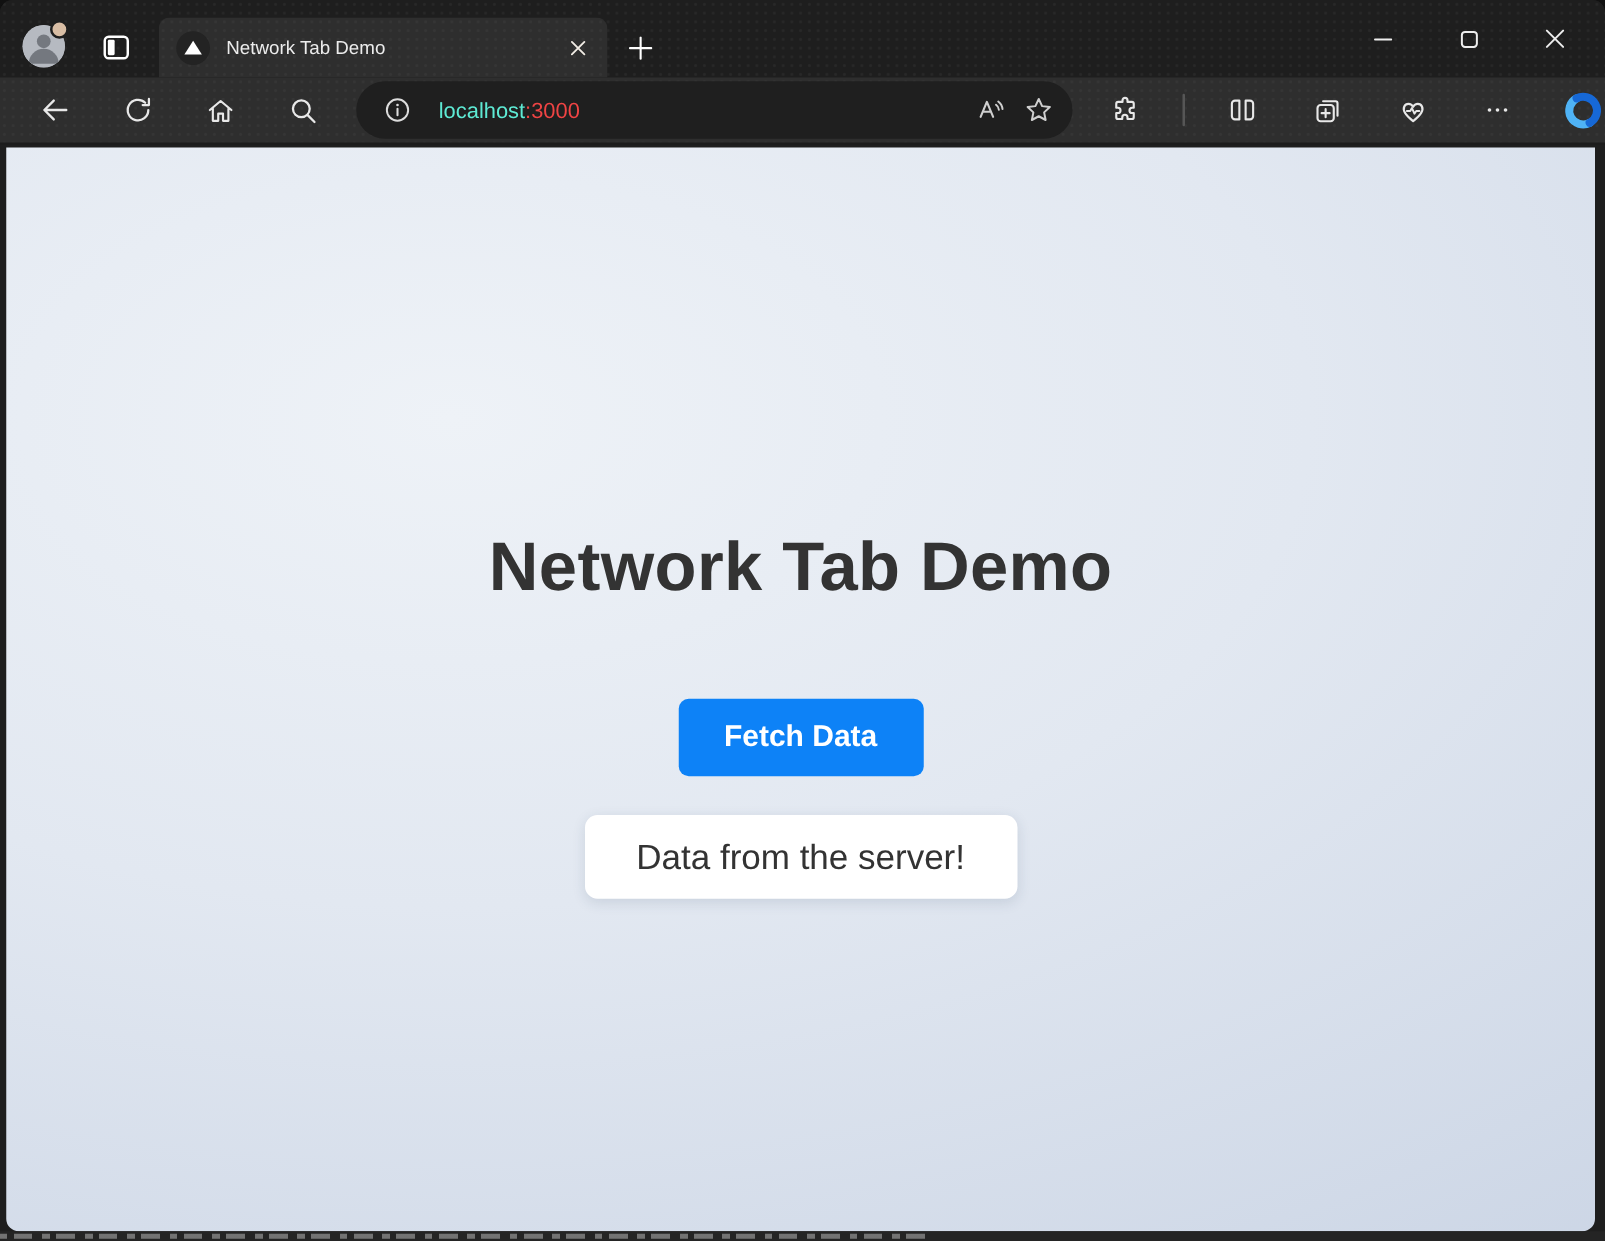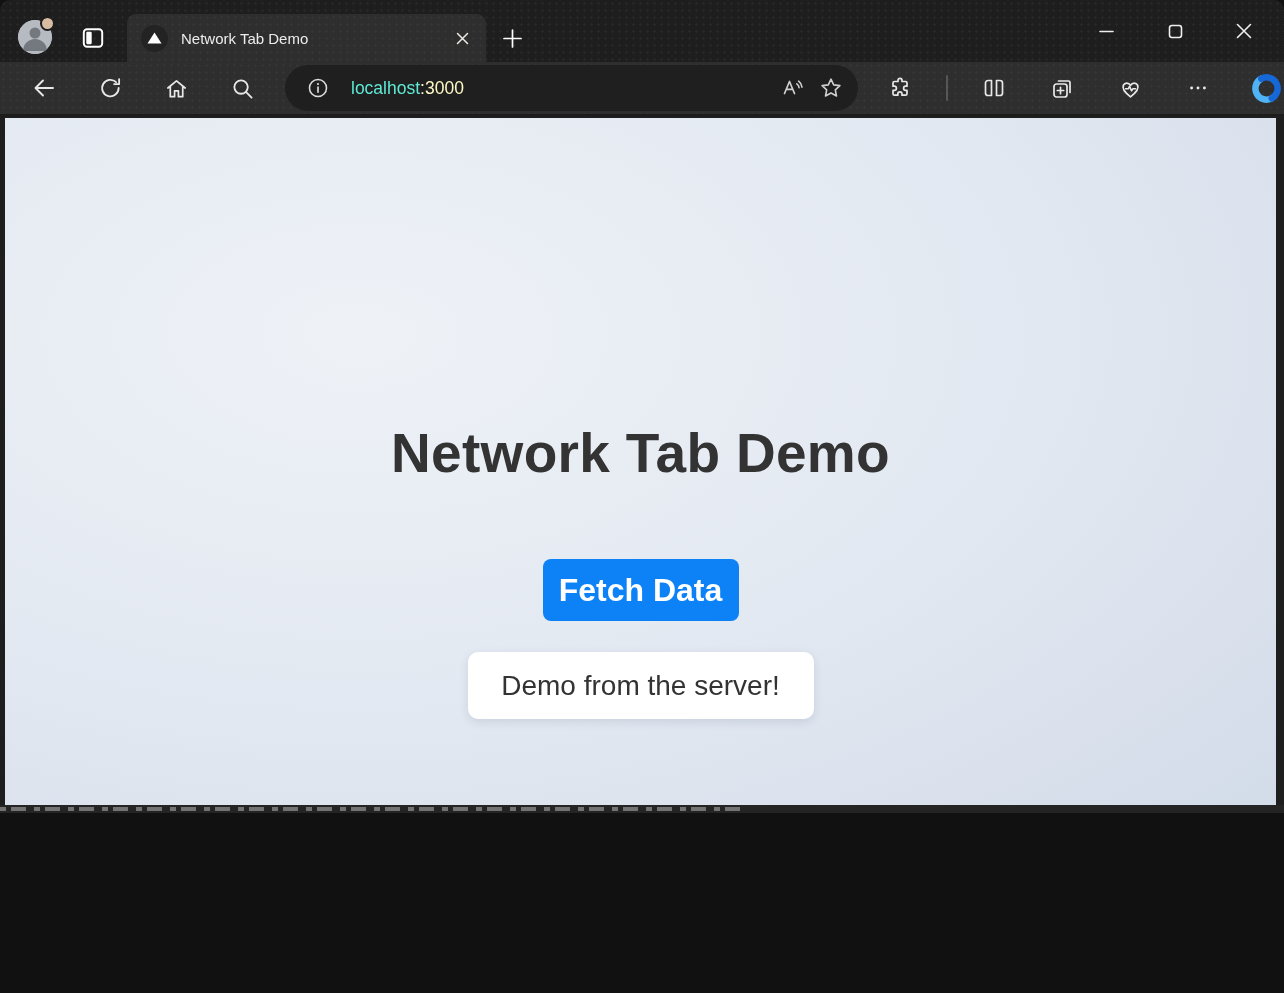--- a/index.html
+++ b/index.html
@@ -1,18 +1,18 @@
 <!DOCTYPE html>
 <html><head>
 <meta charset="utf-8">
 <style>
   * { margin:0; padding:0; box-sizing:border-box; }
   html,body { width:1284px; height:993px; background:#111; font-family:"Liberation Sans", sans-serif; overflow:hidden; }
 
-  .window { position:relative; width:1284px; height:813px; background:#1e1e1e; border-radius:10px 10px 0 0; overflow:hidden; }
+  .window { position:relative; width:1284px; height:993px; background:#1e1e1e; border-radius:10px 10px 0 0; overflow:hidden; }
 
   
   .titlebar { position:relative; height:62px; background:#1e1e1e;
     background-image:radial-gradient(rgba(255,255,255,0.045) 1px, transparent 1.3px);
     background-size:7px 7px; }
   .avatar { position:absolute; left:18px; top:20px; width:34px; height:34px; border-radius:50%;
     background:#b6bac1; cursor:pointer; }
   .avatar svg { position:absolute; left:0; top:0; }
   .avatar .badge { position:absolute; right:-3px; top:-4px; width:15px; height:15px; border-radius:50%;
     background:#d8bda4; border:2px solid #1e1e1e; }
@@ -42,35 +42,35 @@
   .nav-group { display:flex; gap:22px; align-items:center; }
   .tool-btn { width:44px; height:40px; border:none; background:none; border-radius:7px; display:flex;
     align-items:center; justify-content:center; cursor:pointer; flex:none; }
 
   .addressbar { margin-left:21px; width:573px; height:46px; background:#1f1f1f; border-radius:23px;
     display:flex; align-items:center; padding:0 8px 0 18px; cursor:text; flex:none; }
   .addr-info { width:30px; height:30px; border:none; background:none; display:flex; align-items:center;
     justify-content:center; cursor:pointer; flex:none; border-radius:50%; }
   .url { margin-left:18px; font-size:17.5px; white-space:nowrap; flex:1; overflow:hidden; }
   .url .host { color:#5eead4; }
-  .url .port { color:#fef9c3; }
+  .url .port { color:#ef4444; }
   .pill-btn { width:38px; height:36px; border:none; background:none; border-radius:7px; display:flex;
     align-items:center; justify-content:center; cursor:pointer; flex:none; }
 
   .right-cluster { display:flex; gap:24px; align-items:center; margin-left:20px; }
   .divider { width:2px; height:26px; background:#565656; border-radius:1px; flex:none; }
 
   
   .content { position:absolute; top:118px; left:5px; width:1271px; height:867px;
     border-radius:0 0 10px 10px; overflow:hidden;
     background:radial-gradient(ellipse 120% 100% at 28% 25%, #eef2f7 0%, #e2e8f1 45%, #cbd5e5 100%); }
   .page-title { position:absolute; top:303px; left:50%; transform:translateX(-50%); font-size:55px;
     font-weight:bold; color:#333; letter-spacing:0.3px; white-space:nowrap; }
   .fetch-btn { position:absolute; top:441px; left:50%; transform:translateX(-50%); width:196px; height:62px;
-    background:#0d82f7; color:#fff; font-family:"Liberation Sans", sans-serif; font-size:32px; font-weight:bold;
+    background:#0d82f7; color:#fff; font-family:"Liberation Sans", sans-serif; font-size:24px; font-weight:bold;
     border:none; border-radius:8px; cursor:pointer; }
   .msg-card { position:absolute; top:534px; left:50%; transform:translateX(-50%); width:346px; height:67px;
     background:#ffffff; border-radius:10px; box-shadow:0 3px 10px rgba(40,60,90,0.13);
     display:flex; align-items:center; justify-content:center; }
   .msg-text { font-size:28px; color:#333; white-space:nowrap; }
 
   
   .bottom-frame { position:absolute; left:0; bottom:0; width:1284px; height:8px; background:#242424; }
   .bottom-dashes { position:absolute; left:0; bottom:2px; width:58%; height:4px;
     background:repeating-linear-gradient(90deg, #8d8d8d 0 6px, transparent 6px 11px, #8d8d8d 11px 26px, transparent 26px 34px);
@@ -237,21 +237,21 @@
           </g>
         </svg>
       </button>
     </div>
   </div>
 
   <div class="content">
     <h1 class="page-title">Network Tab Demo</h1>
     <button class="fetch-btn">Fetch Data</button>
     <div class="msg-card">
-      <span class="msg-text">Demo from the server!</span>
+      <span class="msg-text">Data from the server!</span>
     </div>
   </div>
 
   <div class="bottom-frame">
     <div class="bottom-dashes"></div>
   </div>
 
 </div>
 
 </body></html>

